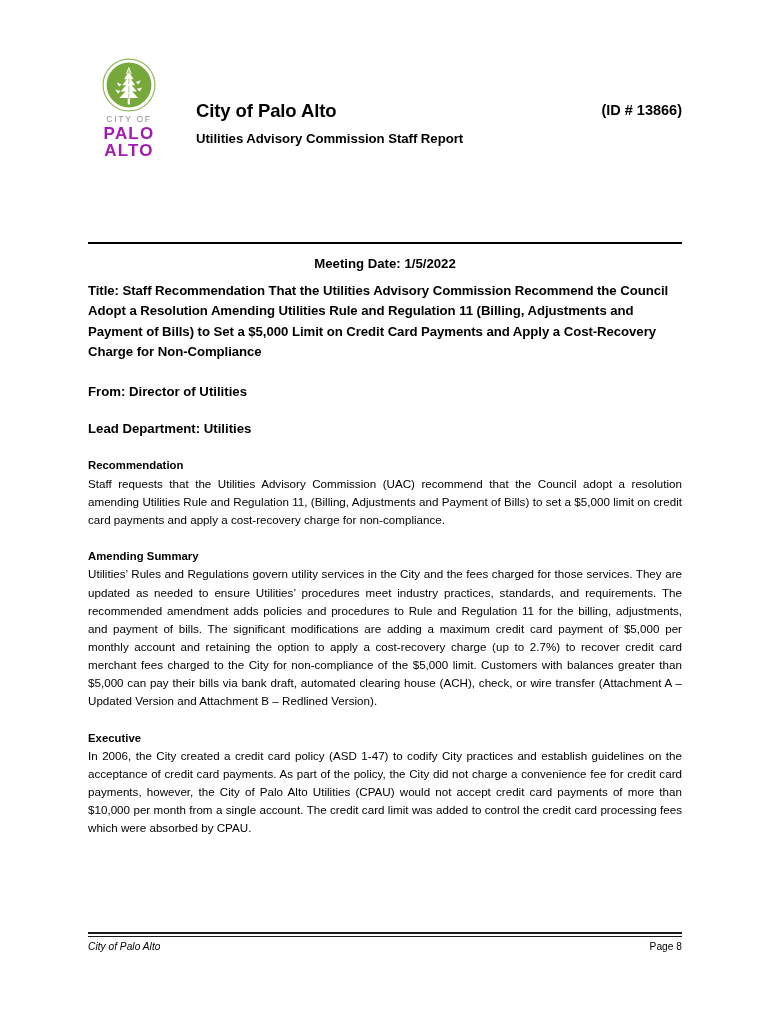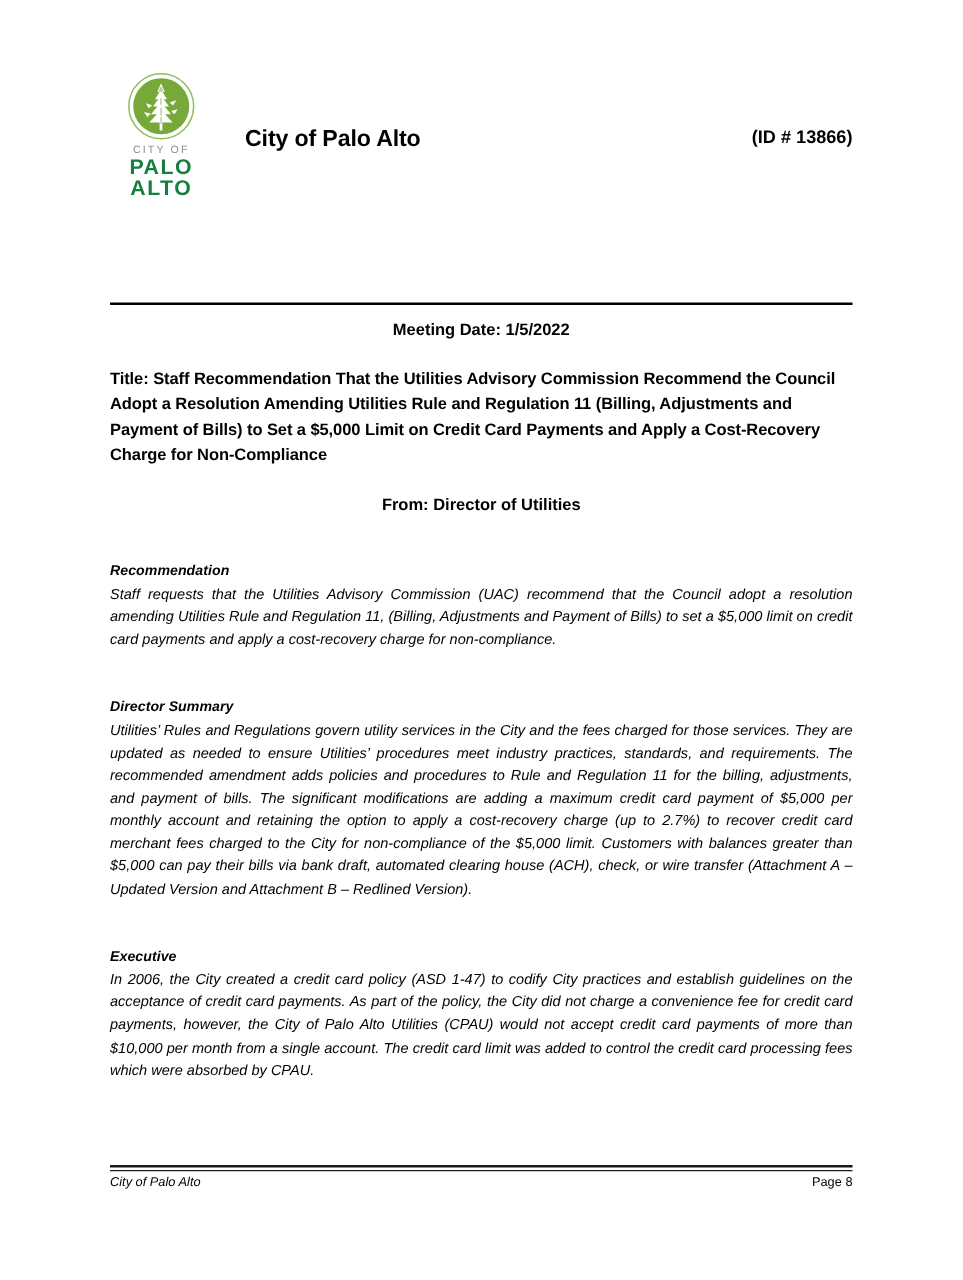--- a/index.html
+++ b/index.html
@@ -59,21 +59,21 @@
     font-size: 8.5px;
     letter-spacing: 1.7px;
     color: #8e8e8e;
     font-weight: 400;
     margin-top: 3px;
     font-family: "Liberation Sans", sans-serif;
   }
   .logo-palo, .logo-alto {
     font-size: 17px;
     letter-spacing: 1.2px;
-    color: #15803d;
+    color: #a21caf;
     font-weight: 700;
     line-height: 1.03;
   }
   .logo-palo { margin-top: 1px; }
 
   .header-titles {
     position: absolute;
     left: 108px;
     top: 100px;
     width: 380px;
@@ -116,35 +116,34 @@
     font-size: 13.2px;
     font-weight: 700;
     margin-top: 11px;
     line-height: 1.35;
     text-align: center;
   }
 
   .doc-main-title {
     font-size: 13.2px;
     font-weight: 700;
-    margin-top: 20px;
+    margin-top: 8px;
     line-height: 1.55;
     letter-spacing: -0.06px;
   }
 
   .from-line, .lead-dept-line {
     font-size: 13.2px;
     font-weight: 700;
     margin-top: 20px;
     line-height: 1.35;
-    text-align: center;
-  }
-
-  
-  .section { margin-top: 37px; font-style: italic; }
+  }
+
+  
+  .section { margin-top: 19px; }
   .section-heading {
     font-size: 11.3px;
     font-weight: 700;
     line-height: 1.45;
     letter-spacing: 0.05px;
   }
   .section-body {
     font-size: 11.6px;
     font-weight: 400;
     line-height: 1.565;
@@ -218,41 +217,43 @@
             <rect x="48.6" y="66" width="2.2" height="10" opacity="0.5"></rect>
           </g>
         </svg>
         <div class="logo-cityof">CITY OF</div>
         <div class="logo-palo">PALO</div>
         <div class="logo-alto">ALTO</div>
       </div>
 
       <div class="header-titles">
         <div class="org-title">City of Palo Alto</div>
+        <div class="report-title">Utilities Advisory Commission Staff Report</div>
       </div>
 
       <div class="doc-id">(ID # 13866)</div>
     </div>
 
     <hr class="hr-top">
 
     <div class="meeting-date">Meeting Date: 1/5/2022</div>
 
     <div class="doc-main-title">Title: Staff Recommendation That the Utilities Advisory Commission Recommend the Council Adopt a Resolution Amending Utilities Rule and Regulation 11 (Billing, Adjustments and Payment of Bills) to Set a $5,000 Limit on Credit Card Payments and Apply a Cost-Recovery Charge for Non-Compliance</div>
 
     <div class="from-line">From: Director of Utilities</div>
 
+    <div class="lead-dept-line">Lead Department: Utilities</div>
 
     <div class="section">
       <div class="section-heading">Recommendation</div>
       <div class="section-body">Staff requests that the Utilities Advisory Commission (UAC) recommend that the Council adopt a resolution amending Utilities Rule and Regulation 11, (Billing, Adjustments and Payment of Bills) to set a $5,000 limit on credit card payments and apply a cost-recovery charge for non-compliance.</div>
     </div>
 
     <div class="section">
-      <div class="section-heading">Director Summary</div>
+      <div class="section-heading">Amending Summary</div>
       <div class="section-body">Utilities’ Rules and Regulations govern utility services in the City and the fees charged for those services. They are updated as needed to ensure Utilities’ procedures meet industry practices, standards, and requirements. The recommended amendment adds policies and procedures to Rule and Regulation 11 for the billing, adjustments, and payment of bills. The significant modifications are adding a maximum credit card payment of $5,000 per monthly account and retaining the option to apply a cost-recovery charge (up to 2.7%) to recover credit card merchant fees charged to the City for non-compliance of the $5,000 limit. Customers with balances greater than $5,000 can pay their bills via bank draft, automated clearing house (ACH), check, or wire transfer (Attachment A – Updated Version and Attachment B – Redlined Version).</div>
     </div>
 
     <div class="section">
       <div class="section-heading">Executive</div>
       <div class="section-body">In 2006, the City created a credit card policy (ASD 1-47) to codify City practices and establish guidelines on the acceptance of credit card payments.  As part of the policy, the City did not charge a convenience fee for credit card payments, however, the City of Palo Alto Utilities (CPAU) would not accept credit card payments of more than $10,000 per month from a single account.  The credit card limit was added to control the credit card processing fees which were absorbed by CPAU.</div>
     </div>
 
   </div>
 

